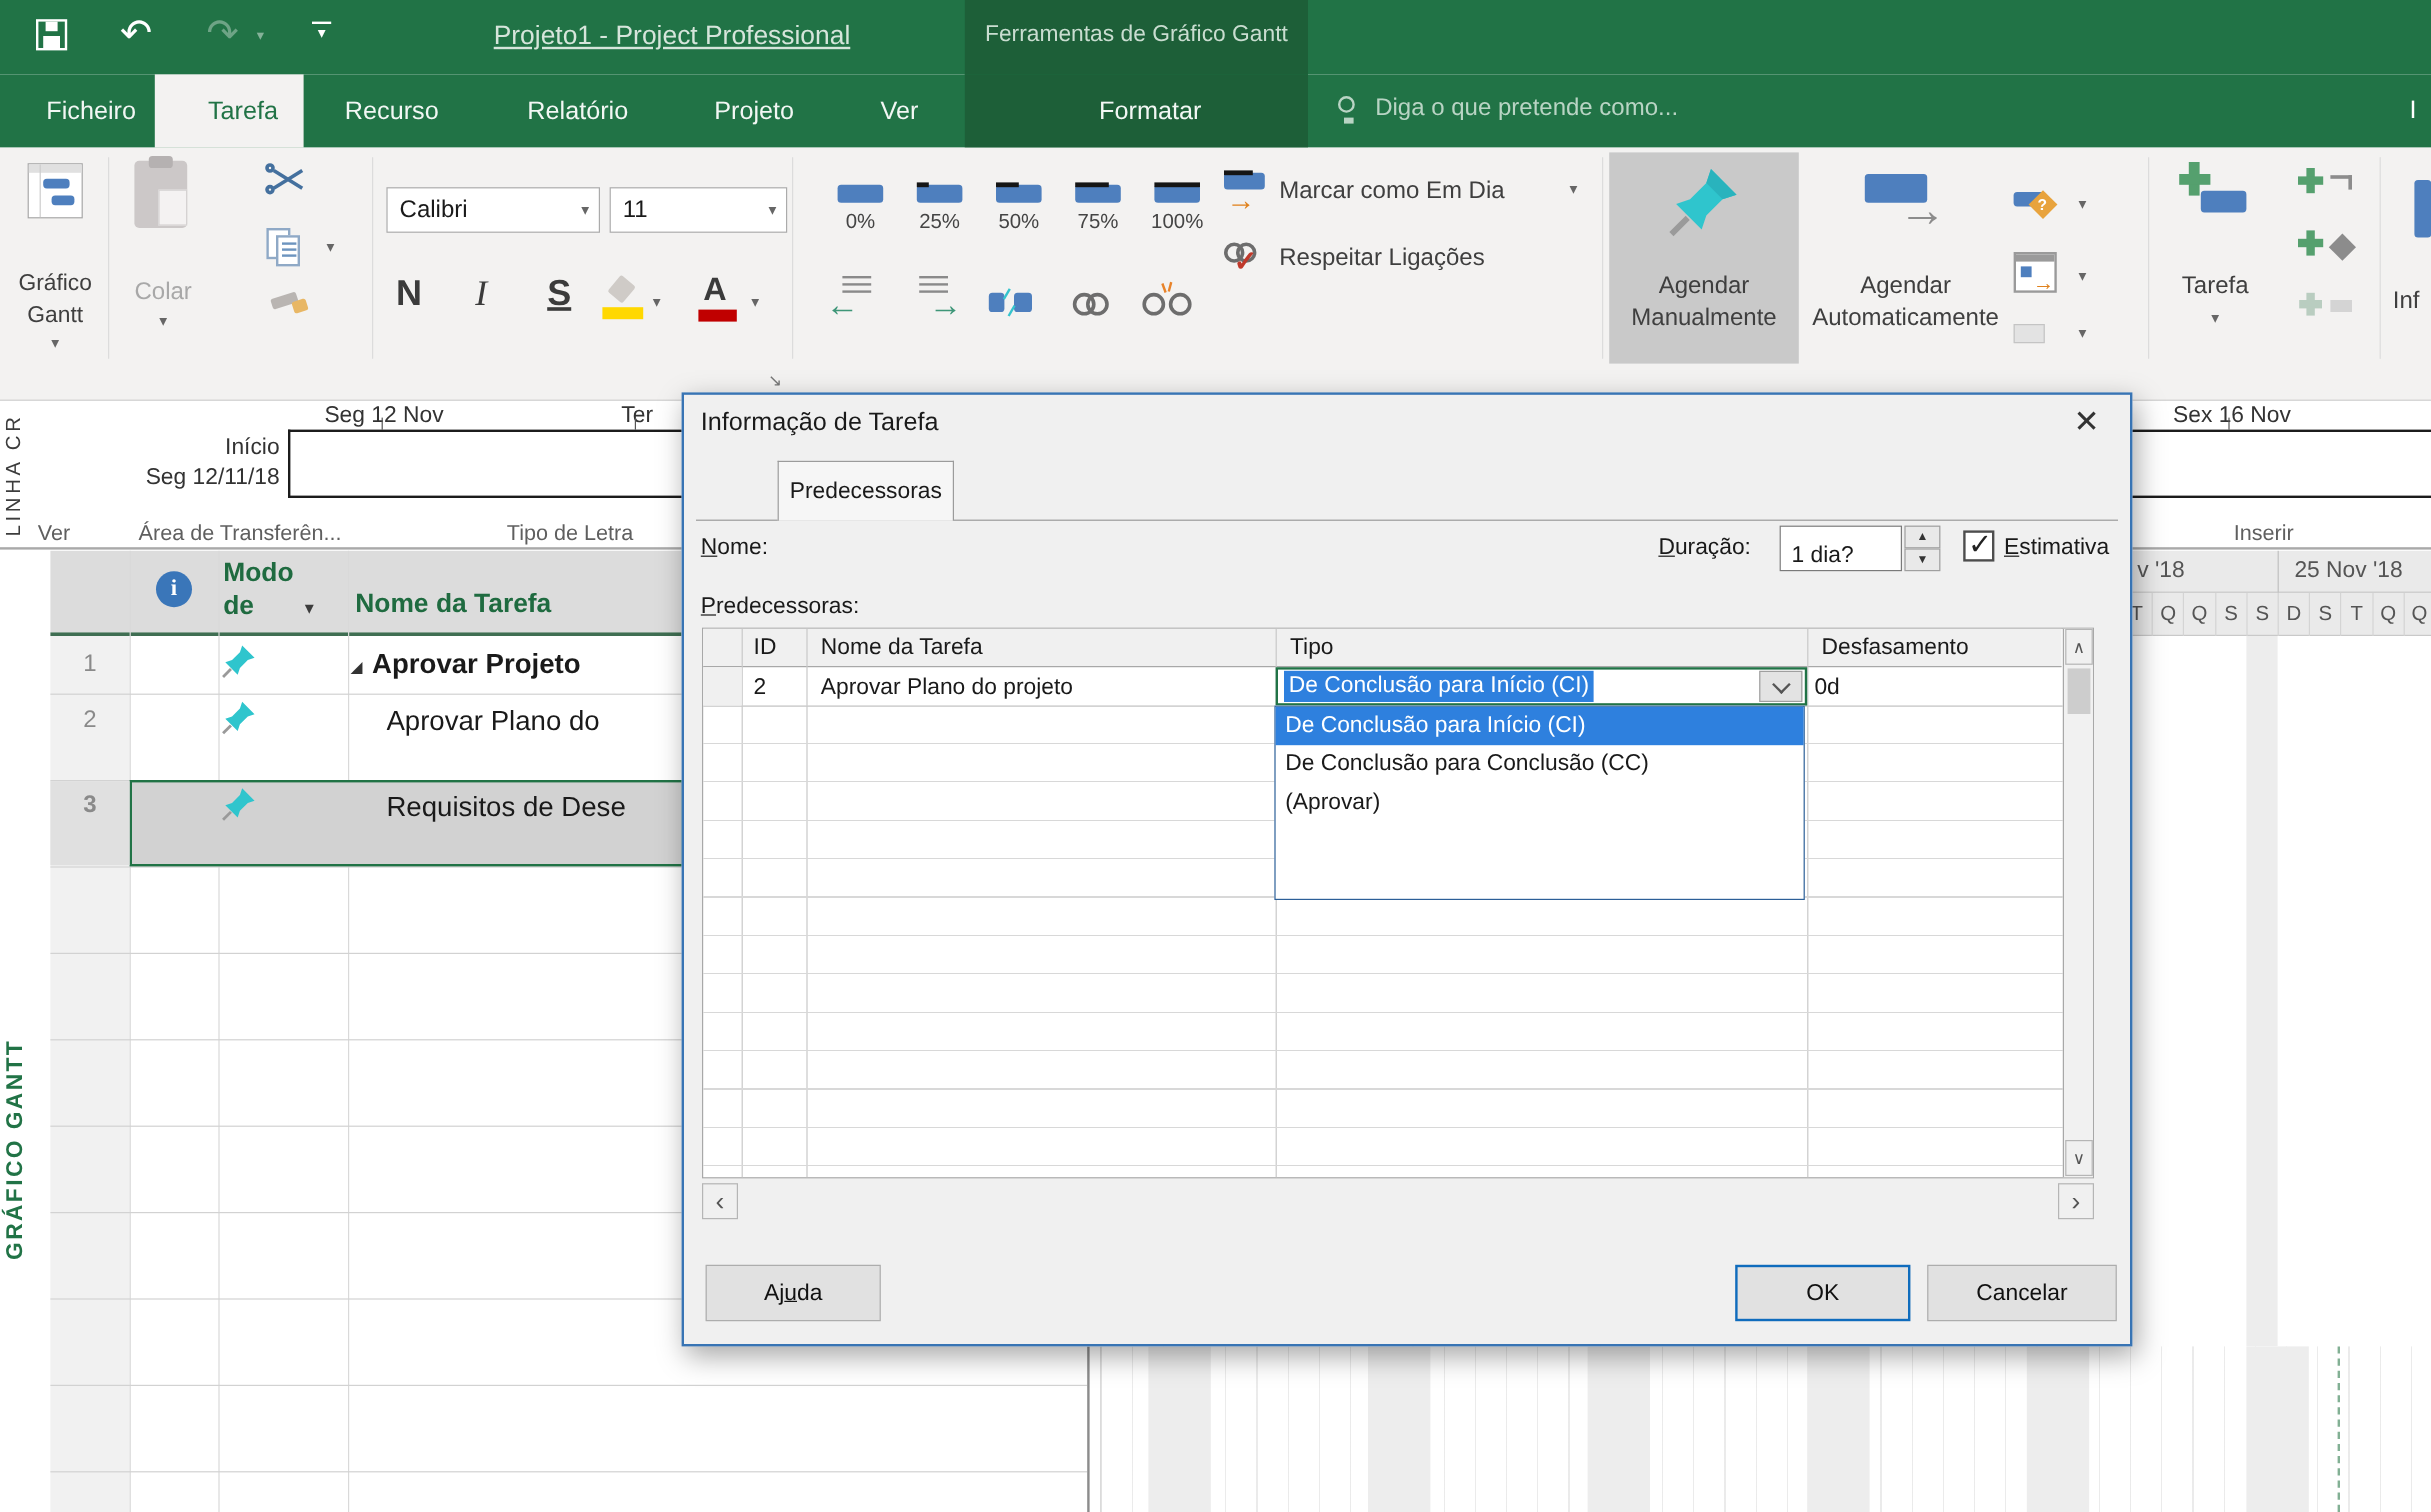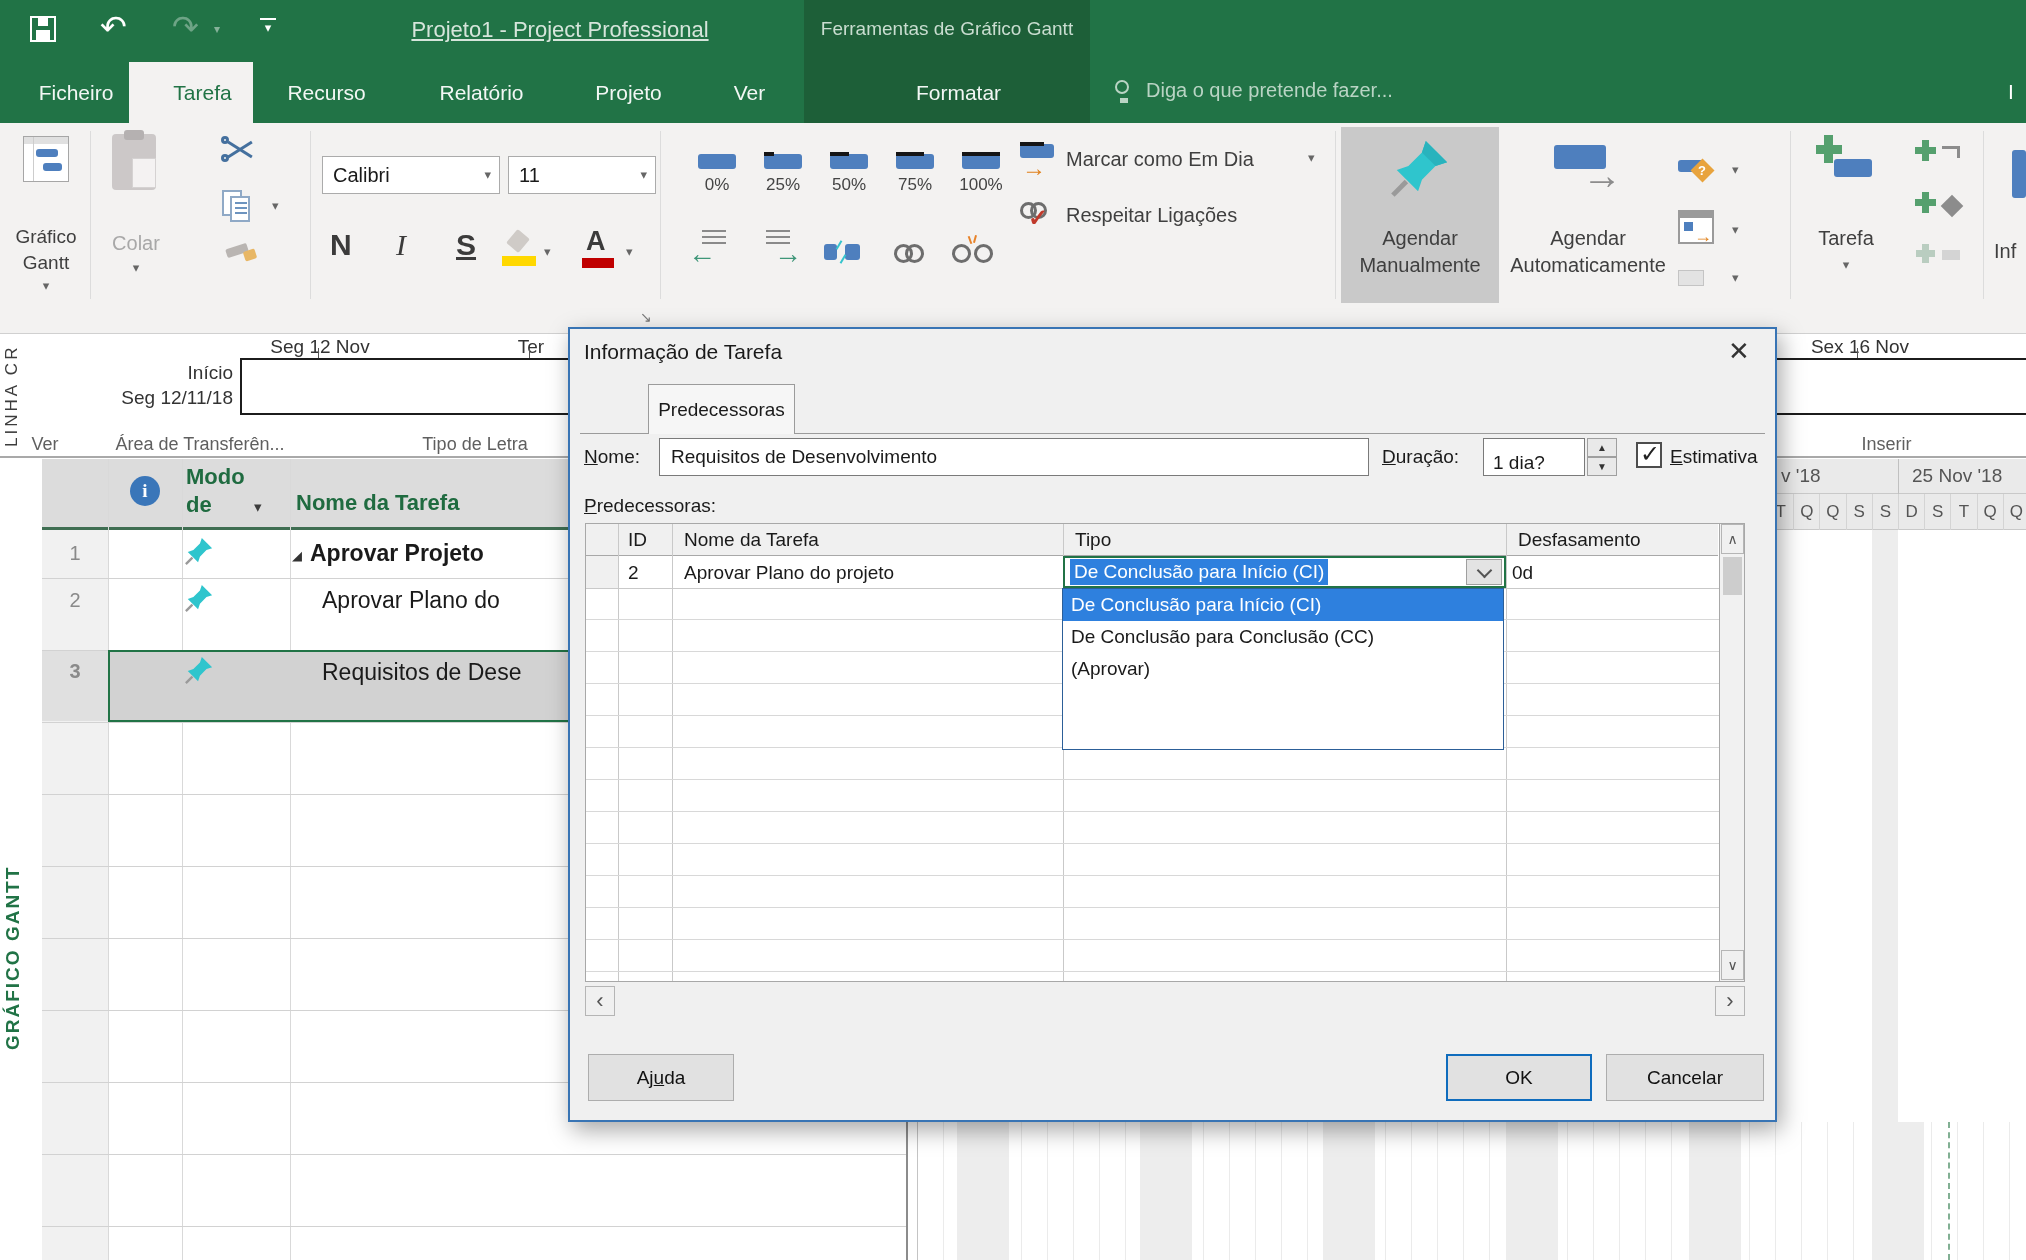--- a/index.html
+++ b/index.html
@@ -93,21 +93,21 @@
   <div class="abs rtab active flexc" style="left:129px;width:124px;">Tarefa</div>
   <div class="abs rtab flexc" style="left:253px;width:124px;">Recurso</div>
   <div class="abs rtab flexc" style="left:395px;width:150px;">Relatório</div>
   <div class="abs rtab flexc" style="left:555px;width:124px;">Projeto</div>
   <div class="abs rtab flexc" style="left:695px;width:86px;">Ver</div>
   <div class="abs rtab flexc" style="left:804px;width:286px;">Formatar</div>
 
   <div class="abs" style="left:1100px;top:62px;width:400px;height:61px;">
     <div class="abs" style="left:15px;top:18px;width:14px;height:14px;border:2px solid #b9d4c4;border-radius:50%;"></div>
     <div class="abs" style="left:20px;top:36px;width:8px;height:5px;background:#b9d4c4;"></div>
-    <div class="abs nw" style="left:46px;top:17px;font-size:20px;color:#b9d4c4;">Diga o que pretende fazer...</div>
+    <div class="abs nw" style="left:46px;top:17px;font-size:20px;color:#b9d4c4;">Diga o que pretende como...</div>
   </div>
   <div class="abs nw" style="left:2008px;top:80px;font-size:21px;color:#fff;">I</div>
 
   <div class="abs ribbon"></div>
   <div class="abs gsep" style="left:90px;"></div>
   <div class="abs gsep" style="left:310px;"></div>
   <div class="abs gsep" style="left:660px;"></div>
   <div class="abs gsep" style="left:1335px;"></div>
   <div class="abs gsep" style="left:1790px;"></div>
   <div class="abs gsep" style="left:1983px;"></div>
@@ -423,23 +423,20 @@
   <div class="abs dtab flexc" style="left:583px;width:63px;">Geral</div>
   <div class="abs dtab active flexc" style="left:648px;width:147px;">Predecessoras</div>
   <div class="abs dtab flexc" style="left:797px;width:92px;">Recursos</div>
   <div class="abs dtab flexc" style="left:891px;width:113px;">Avançadas</div>
   <div class="abs dtab flexc" style="left:1006px;width:67px;">Notas</div>
   <div class="abs dtab flexc" style="left:1075px;width:167px;">Campos Person.</div>
 
   <div class="abs dz dlbl" style="left:584px;top:446px;">
     <span class="u">N</span><span>ome:</span>
   </div>
-  <div class="abs dz fld" style="left:659px;top:438px;width:710px;height:38px;">
-    <span class="nw" style="padding-left:11px;">Requisitos de Desenvolvimento</span>
-  </div>
   <div class="abs dz dlbl" style="left:1382px;top:446px;">
     <span class="u">D</span><span>uração:</span>
   </div>
   <div class="abs dz fld" style="left:1483px;top:438px;width:102px;height:38px;">
     <span class="nw" style="padding-left:9px;margin-top:11px;">1 dia?</span>
   </div>
   <div class="abs dz" style="left:1587px;top:438px;width:30px;height:38px;">
     <div class="abs flexc" style="left:0;top:0;width:30px;height:19px;background:#e9e9e9;border:1px solid #9f9f9f;font-size:10px;color:#333;">▲</div>
     <div class="abs flexc" style="left:0;top:19px;width:30px;height:19px;background:#e9e9e9;border:1px solid #9f9f9f;font-size:10px;color:#333;">▼</div>
   </div>

